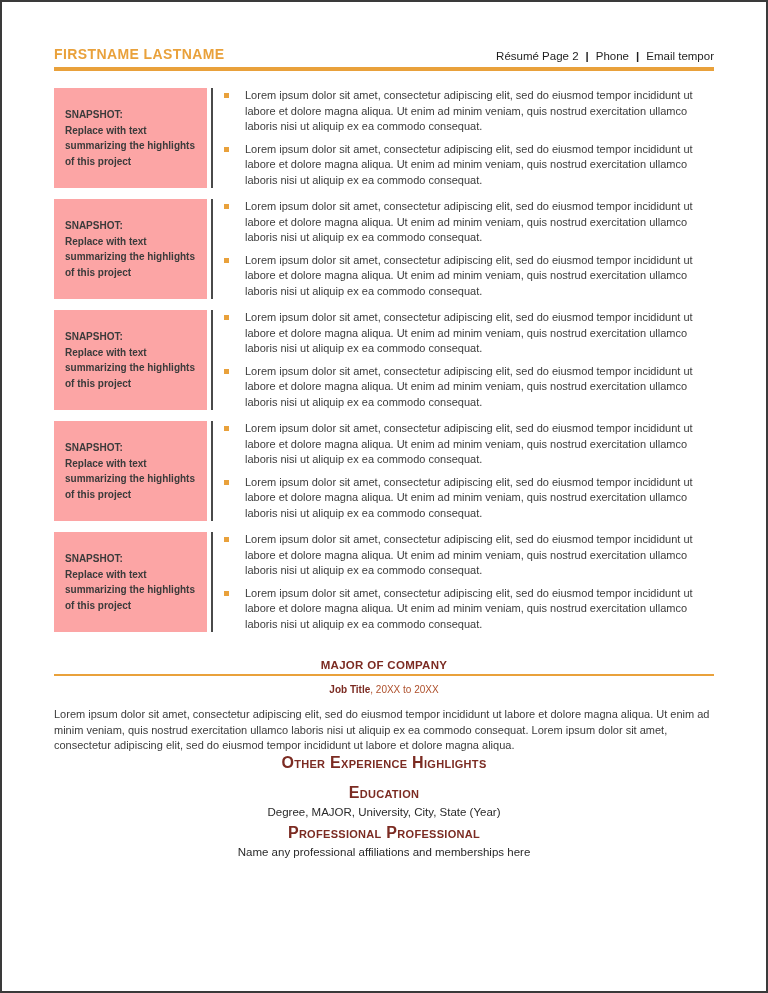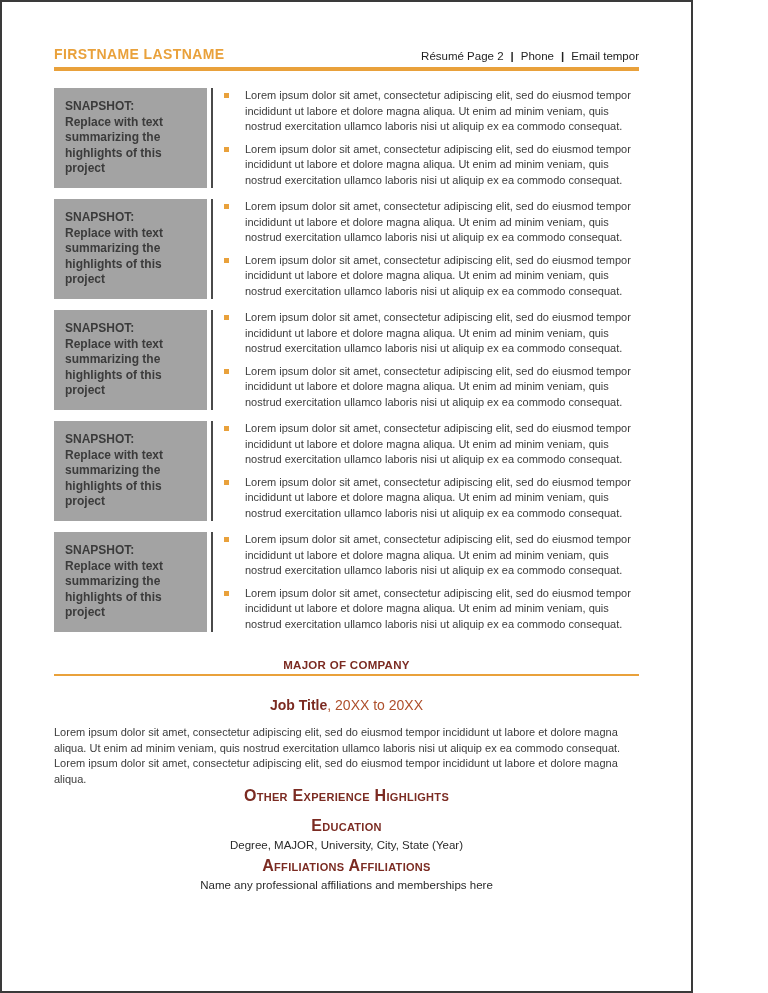--- a/index.html
+++ b/index.html
@@ -3,21 +3,21 @@
 <meta charset="utf-8">
 <style>
   * { margin: 0; padding: 0; box-sizing: border-box; }
   html, body { background: #fff; }
   body {
     width: 768px; height: 993px;
     font-family: "Liberation Sans", sans-serif;
     color: #3c3c3c;
   }
   .page {
-    width: 693px; height: 993px;
+    width: 768px; height: 993px;
     border: 2px solid #3a3a3a;
     background: #ffffff;
     padding: 44px 52px 0 52px;
     position: relative;
     overflow: hidden;
   }
   
   .hdr { display: flex; justify-content: space-between; align-items: flex-end; }
   .hdr-name {
     color: #e9a13b; font-size: 14px; font-weight: 700; letter-spacing: 0.4px;
@@ -25,24 +25,24 @@
   .hdr-meta { font-size: 11.5px; color: #1f1f1f; }
   .hdr-meta .sep { margin: 0 7px; font-weight: 700; color: #1f1f1f; }
   .rule-thick {
     height: 4px; background: #e9a13b; margin-top: 5px;
   }
   
   .sections { margin-top: 17px; }
   .section { display: flex; align-items: stretch; margin-bottom: 11px; }
   .snap-box {
     width: 153px; flex: 0 0 153px;
-    background: #a3a3a3;
+    background: #fca5a5;
     display: flex; flex-direction: column; justify-content: center;
     padding: 10px 10px 10px 11px;
-    font-size: 12px; font-weight: 700; color: #3b3b3b; line-height: 15.5px;
+    font-size: 10px; font-weight: 700; color: #3b3b3b; line-height: 15.5px;
   }
   .snap-divider {
     width: 2px; flex: 0 0 2px; background: #4a4a4a; margin-left: 4px;
   }
   .bullets { flex: 1; padding-left: 10px; }
   .bullet-item {
     position: relative; padding-left: 22px;
     font-size: 11px; line-height: 15.5px; color: #3c3c3c;
     margin-bottom: 7px;
   }
@@ -50,21 +50,21 @@
   .sq {
     position: absolute; left: 1px; top: 5px;
     width: 5px; height: 5px; background: #e9a13b; display: block;
   }
   
   .company { margin-top: 27px; text-align: center; }
   .company-name {
     font-size: 11.5px; font-weight: 700; color: #7b2b22; letter-spacing: 0.3px;
   }
   .rule-thin { height: 2px; background: #e9a13b; margin-top: 3px; }
-  .job-line { margin-top: 21px; font-size: 14px; }
+  .job-line { margin-top: 8px; font-size: 10px; }
   .job-title { font-weight: 700; color: #7b2b22; }
   .job-dates { color: #ae502c; }
   .summary {
     margin-top: 12px; font-size: 11px; line-height: 15.5px; color: #3c3c3c;
     text-align: left;
   }
   
   .sc-heading {
     text-align: center; font-variant: small-caps; font-weight: 700;
     color: #7b2b22; font-size: 16px; letter-spacing: 0.3px;
@@ -169,17 +169,17 @@
   <div class="oeh">
     <div class="sc-heading">Other Experience Highlights</div>
   </div>
 
   <div class="edu">
     <div class="sc-heading">Education</div>
     <div class="center-line">Degree, MAJOR, University, City, State (Year)</div>
   </div>
 
   <div class="pa">
-    <div class="sc-heading">Affiliations Affiliations</div>
+    <div class="sc-heading">Professional Professional</div>
     <div class="center-line">Name any professional affiliations and memberships here</div>
   </div>
 
 </div>
 
 </body></html>

